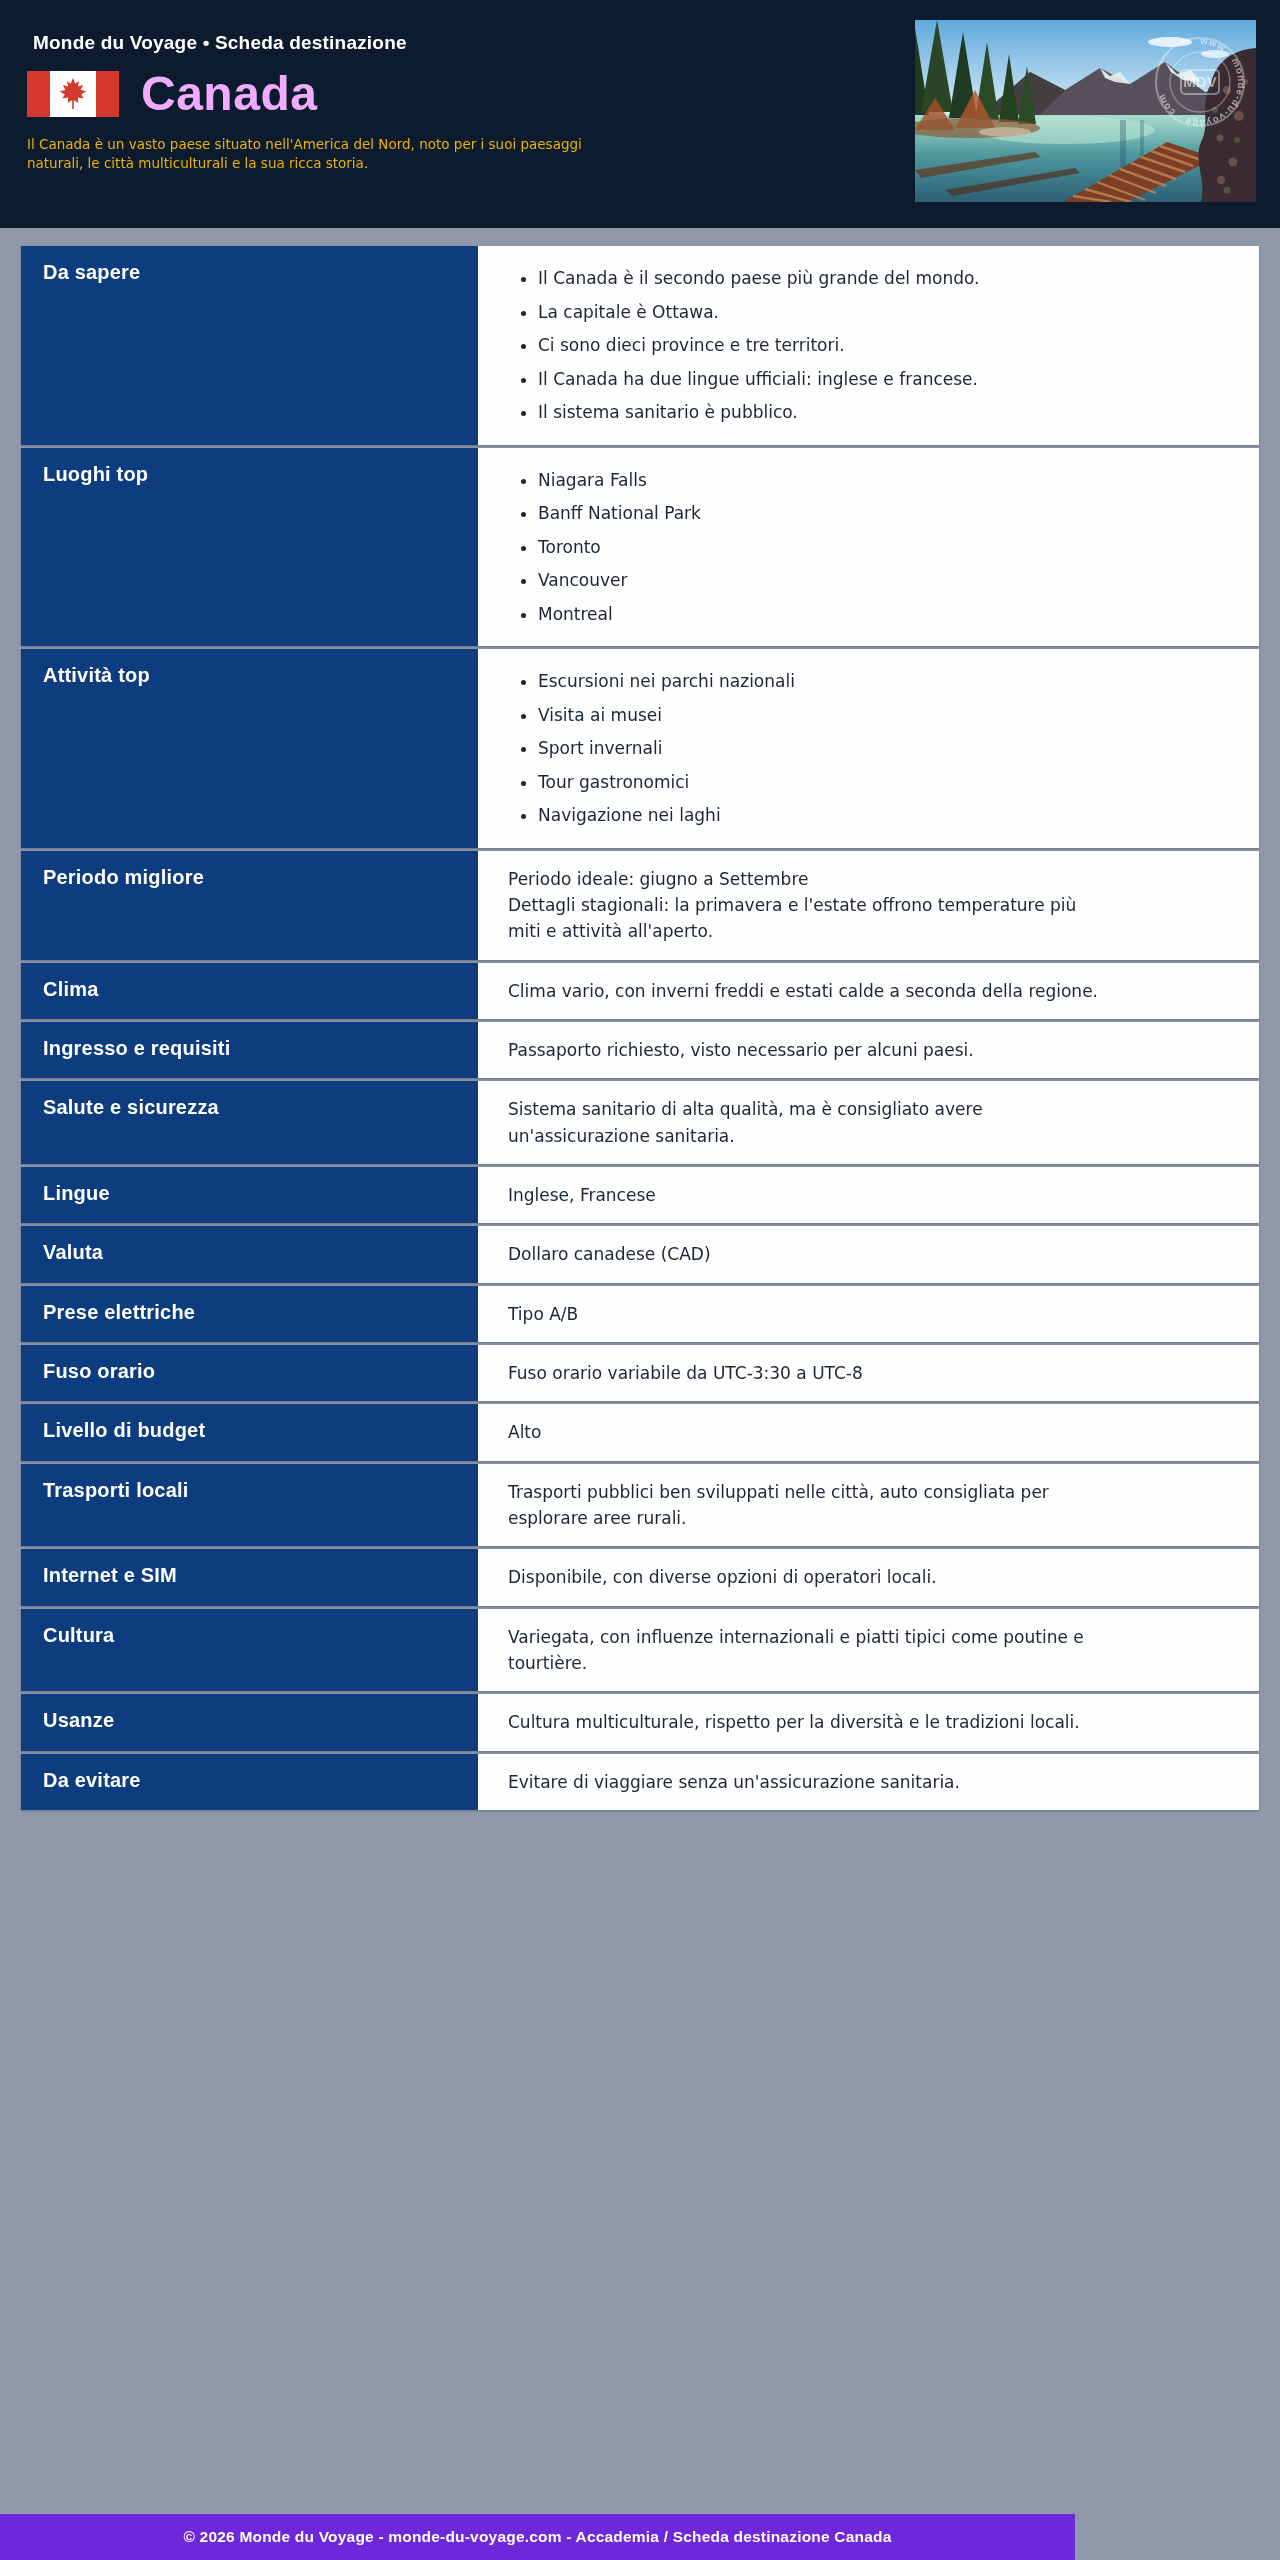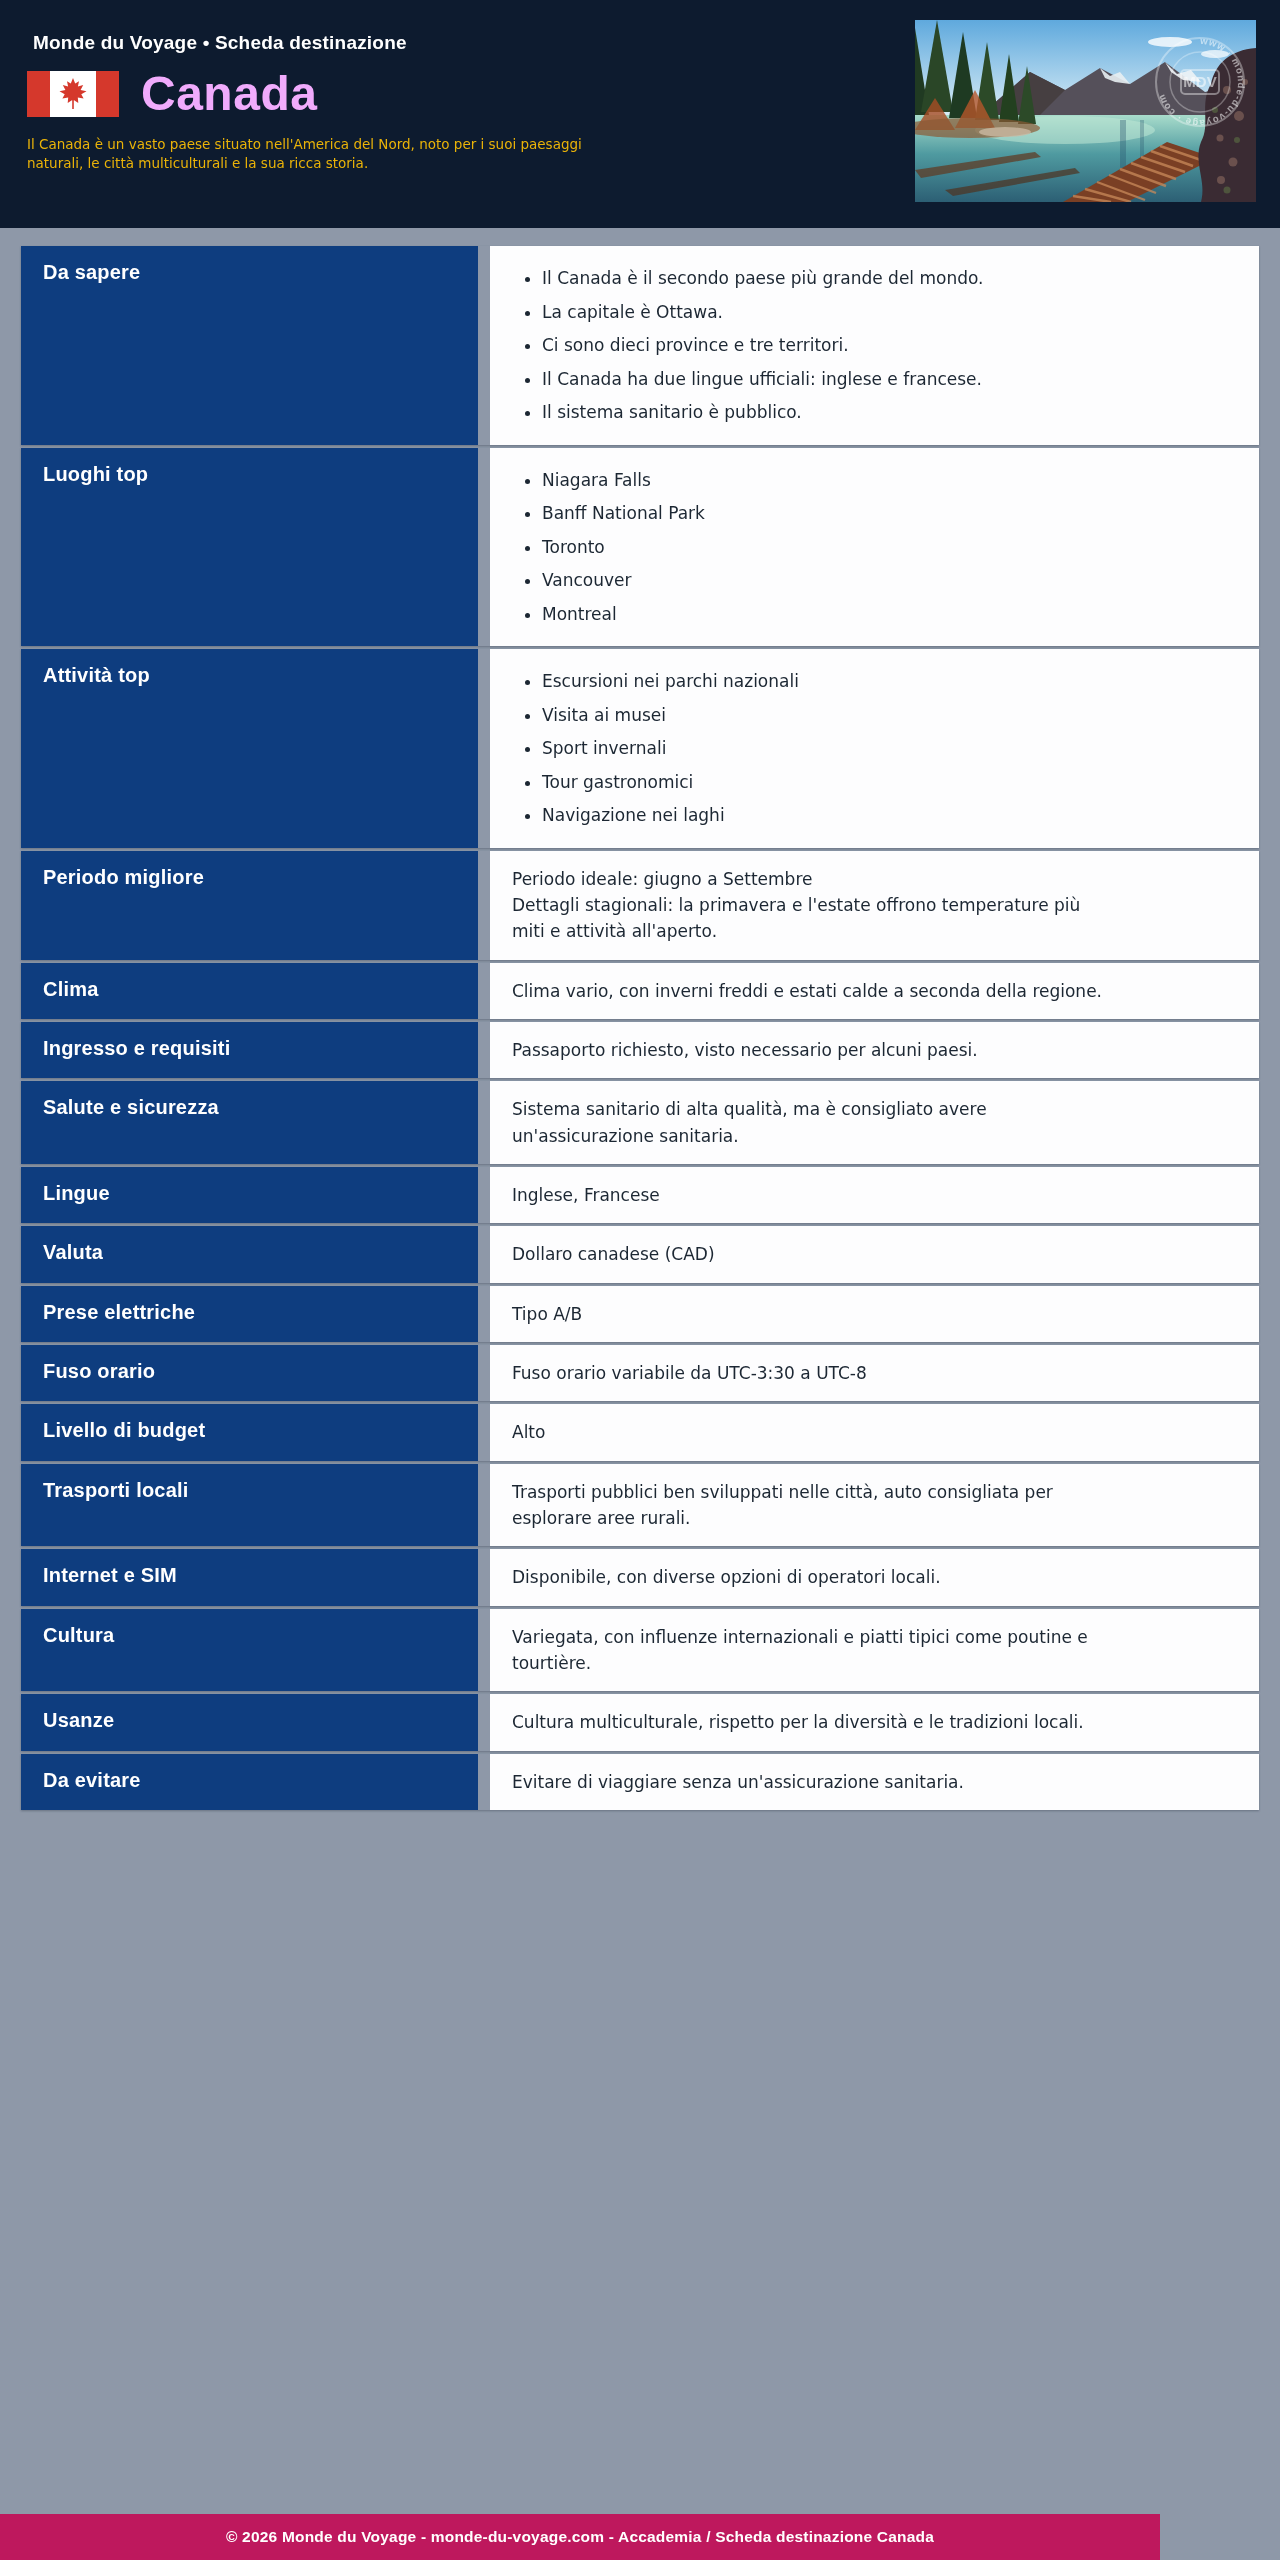--- a/index.html
+++ b/index.html
@@ -33,28 +33,28 @@
   
   .table{padding:18px 21px 0 21px;}
   .row{display:flex;margin-bottom:3px;box-shadow:0 1px 2px rgba(35,45,60,.35);}
   .label-cell{
     flex:none;width:457px;box-sizing:border-box;background:#0e3d7f;color:#ffffff;
     font-size:20px;font-weight:bold;padding:15px 20px 15px 22px;letter-spacing:.2px;
   }
   .content-cell{
     flex:1;box-sizing:border-box;background:#fdfdfe;color:#1c2733;
     font-family:"DejaVu Sans","Liberation Sans",sans-serif;
-    font-size:17px;padding:15px 22px;margin-left:12px;
+    font-size:17px;padding:15px 30px;
   }
   .content-text{max-width:605px;line-height:1.55;}
   .content-cell ul{margin:1px 0 0 0;padding:0 0 0 30px;list-style:disc;}
   .content-cell li{line-height:1.5;padding:4px 0;}
   
   .ftr{
-    position:absolute;left:0;bottom:0;width:1160px;height:46px;background:#be185d;
+    position:absolute;left:0;bottom:0;width:1075px;height:46px;background:#6d28d9;
     display:flex;align-items:center;justify-content:center;
   }
   .ftr span{color:#ffffff;font-size:15.5px;font-weight:bold;letter-spacing:.2px;}
 </style>
 </head>
 <body>
 
 <div class="hdr">
   <div class="kicker">Monde du Voyage • Scheda destinazione</div>
   <div class="title-row">

